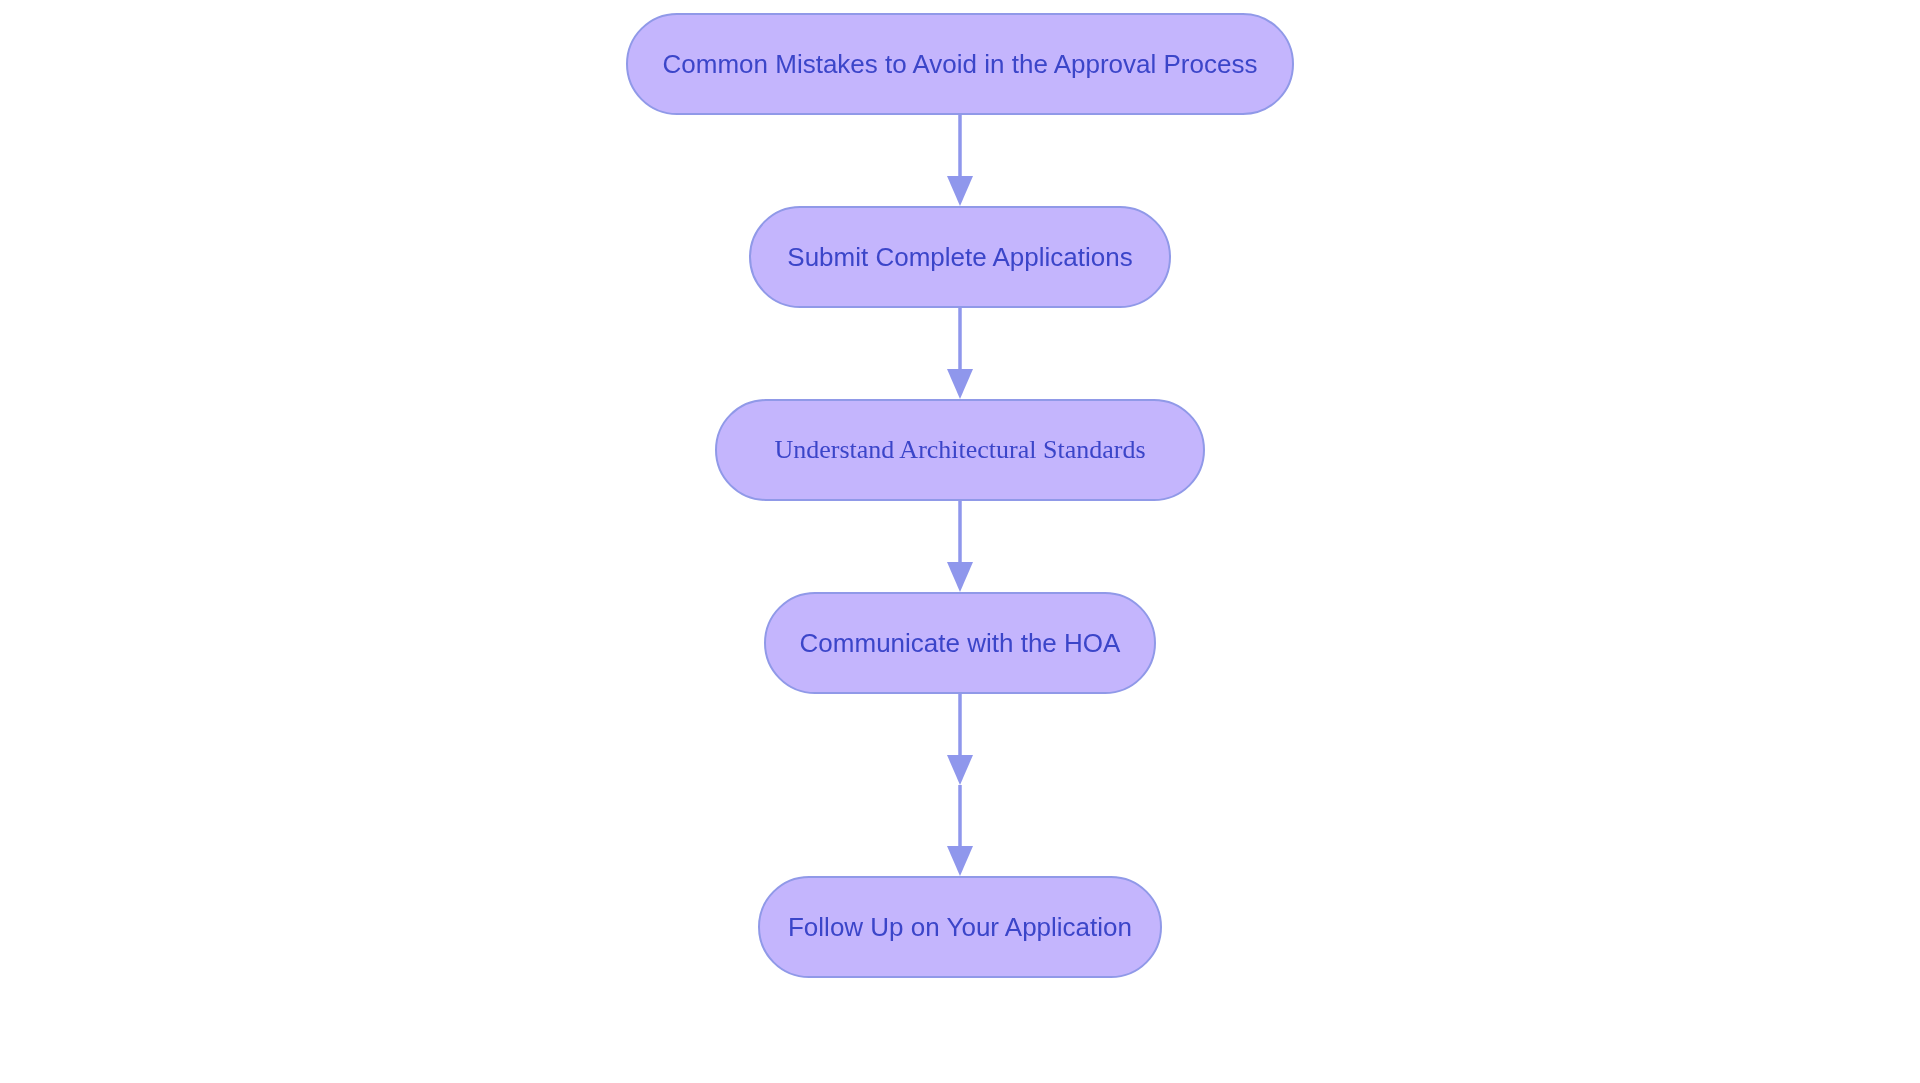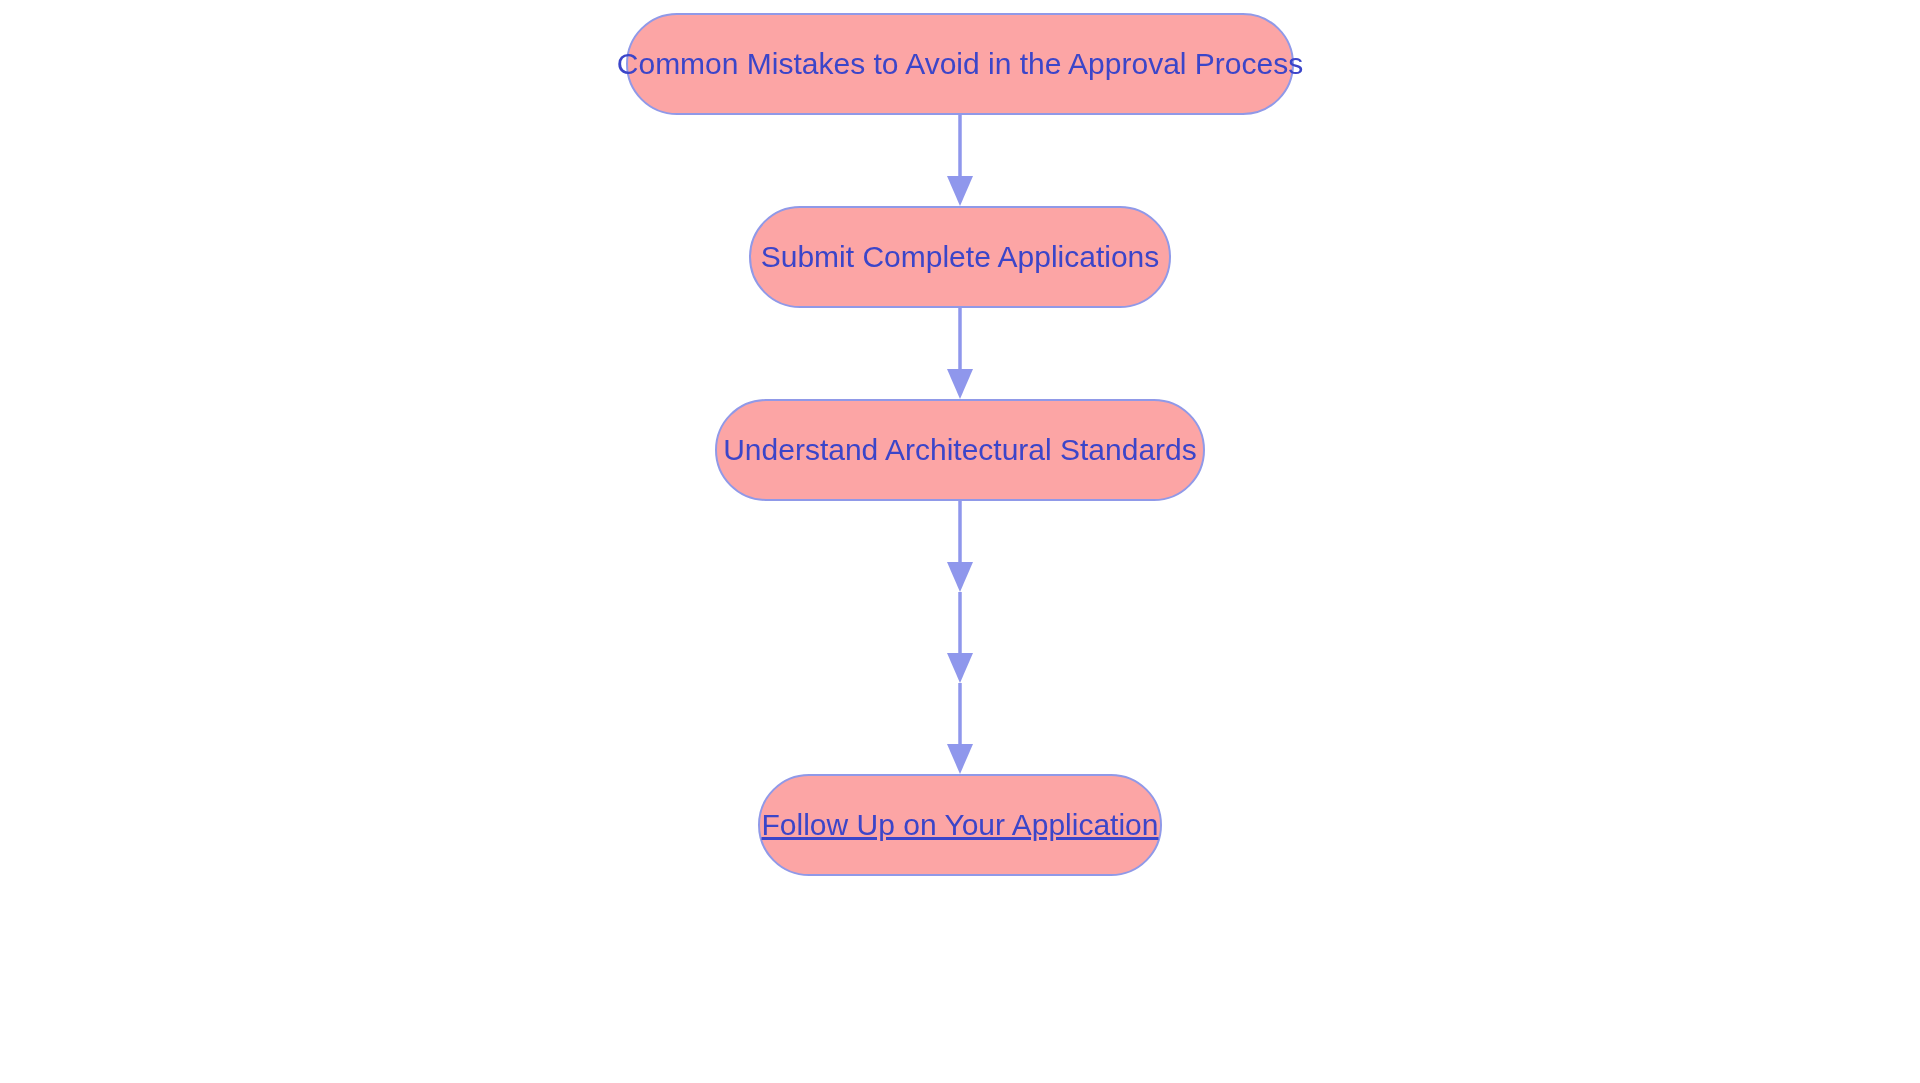--- a/index.html
+++ b/index.html
@@ -17,37 +17,37 @@
     left: 0;
     width: 1920px;
     display: flex;
     flex-direction: column;
     align-items: center;
   }
   .node {
     box-sizing: border-box;
     height: 102px;
     border-radius: 51px;
-    background: #fca5a5;
+    background: #c4b5fd;
     border: 2px solid #9099e8;
     color: #3b45c9;
-    font-size: 30px;
+    font-size: 26px;
     line-height: 1;
     display: flex;
     align-items: center;
     justify-content: center;
     white-space: nowrap;
     text-align: center;
   }
   .node-0 { width: 668px; }
   .node-1 { width: 422px; align-items: center; }
-  .node-2 { width: 490px; }
+  .node-2 { width: 490px; font-family: Liberation Serif, serif; }
   .node-3 { width: 392px; }
   .node-4 { width: 352px; }
-  .node-5 { width: 404px; text-decoration: underline; }
+  .node-5 { width: 404px; }
   .connector {
     display: block;
     width: 40px;
     height: 91px;
     flex: 0 0 auto;
   }
 </style>
 </head>
 <body>
 
@@ -73,20 +73,23 @@
 
   <div class="node node-2">
     <span>Understand Architectural Standards</span>
   </div>
 
   <svg class="connector" viewBox="0 0 40 91" width="40" height="91" xmlns="http://www.w3.org/2000/svg">
     <line x1="20" y1="0" x2="20" y2="62" stroke="#8f97ec" stroke-width="3.5"></line>
     <polygon points="7,61 33,61 20,91" fill="#8f97ec"></polygon>
   </svg>
 
+  <div class="node node-3">
+    <span>Communicate with the HOA</span>
+  </div>
 
   <svg class="connector" viewBox="0 0 40 91" width="40" height="91" xmlns="http://www.w3.org/2000/svg">
     <line x1="20" y1="0" x2="20" y2="62" stroke="#8f97ec" stroke-width="3.5"></line>
     <polygon points="7,61 33,61 20,91" fill="#8f97ec"></polygon>
   </svg>
 
 
   <svg class="connector" viewBox="0 0 40 91" width="40" height="91" xmlns="http://www.w3.org/2000/svg">
     <line x1="20" y1="0" x2="20" y2="62" stroke="#8f97ec" stroke-width="3.5"></line>
     <polygon points="7,61 33,61 20,91" fill="#8f97ec"></polygon>

